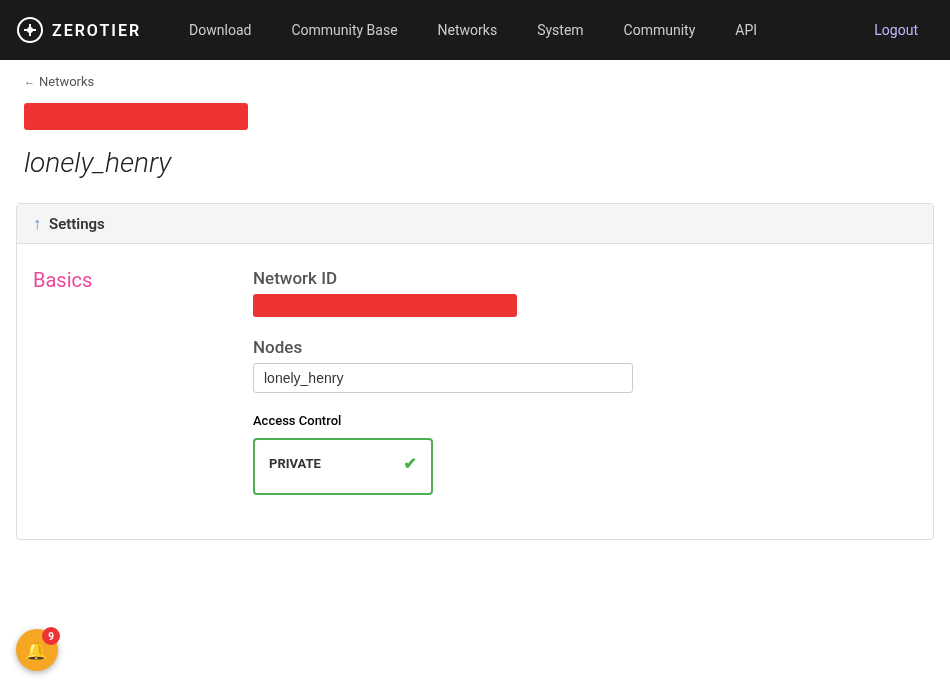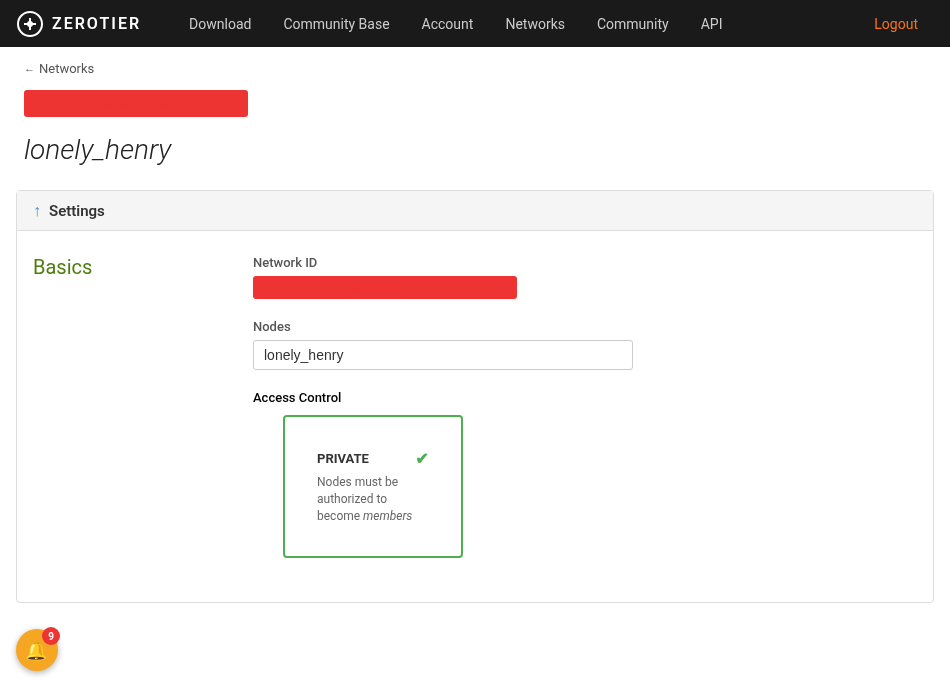--- a/index.html
+++ b/index.html
@@ -4,21 +4,21 @@
   <style>
     * { box-sizing: border-box; margin: 0; padding: 0; }
     body { font-family: -apple-system, BlinkMacSystemFont, 'Segoe UI', Roboto, sans-serif; background: #fff; color: #333; font-size: 14px; }
 
     
     .navbar {
       background: #1a1a1a;
       display: flex;
       align-items: center;
       padding: 0 16px;
-      height: 47px;
+      height: 60px;
     }
     .navbar-brand {
       display: flex;
       align-items: center;
       gap: 8px;
       margin-right: 32px;
     }
     .navbar-brand-logo {
       width: 28px;
       height: 28px;
@@ -27,34 +27,34 @@
       color: #fff;
       font-size: 16px;
       font-weight: 600;
       letter-spacing: 2px;
       text-transform: uppercase;
     }
     .navbar-links {
       display: flex;
       align-items: center;
       flex: 1;
-      gap: 0;
+      gap: 8px;
     }
     .navbar-link {
       color: #ccc;
       text-decoration: none;
       padding: 0 16px;
       height: 50px;
       display: flex;
       align-items: center;
       font-size: 14px;
       cursor: pointer;
     }
     .navbar-logout {
-      color: #f97316;
+      color: #c4b5fd;
       margin-left: auto;
       padding: 16px 16px;
       height: 50px;
       display: flex;
       align-items: center;
       cursor: pointer;
       font-size: 14px;
     }
 
     
@@ -126,31 +126,31 @@
       display: flex;
       padding: 24px 16px;
     }
     .basics-label-col {
       width: 220px;
       flex-shrink: 0;
     }
     .basics-label-col h3 {
       font-size: 20px;
       font-weight: 400;
-      color: #4d7c0f;
+      color: #ec4899;
     }
     .basics-fields-col {
       flex: 1;
     }
     .field-group {
       margin-bottom: 20px;
     }
     .field-label {
       display: block;
-      font-size: 13px;
+      font-size: 17px;
       font-weight: 500;
       color: #555;
       margin-bottom: 6px;
     }
     .network-id-value {
       display: inline-block;
       background: #e33;
       color: #e33;
       border-radius: 3px;
       padding: 4px 100px;
@@ -188,25 +188,24 @@
       margin-bottom: 10px;
       display: block;
     }
     .access-control-cards {
       display: flex;
       gap: 12px;
     }
     .access-card {
       border: 1px solid #ddd;
       border-radius: 4px;
-      padding: 32px;
+      padding: 14px;
       width: 180px;
       position: relative;
       cursor: pointer;
-      margin-left: 30px;
     }
     .access-card.selected {
       border-color: #4caf50;
       border-width: 2px;
     }
     .access-card-title {
       font-weight: 700;
       font-size: 13px;
       color: #333;
       margin-bottom: 6px;
@@ -279,22 +278,22 @@
       <circle cx="14" cy="14" r="12" stroke="white" stroke-width="2" fill="none"></circle>
       <line x1="8" y1="14" x2="20" y2="14" stroke="white" stroke-width="2"></line>
       <line x1="14" y1="8" x2="14" y2="20" stroke="white" stroke-width="2"></line>
       <circle cx="14" cy="14" r="3" fill="white"></circle>
     </svg>
     <span class="navbar-brand-name">ZEROTIER</span>
   </div>
   <div class="navbar-links">
     <a class="navbar-link">Download</a>
     <a class="navbar-link">Community Base</a>
-    <a class="navbar-link">Account</a>
     <a class="navbar-link">Networks</a>
+    <a class="navbar-link">System</a>
     <a class="navbar-link">Community</a>
     <a class="navbar-link">API</a>
   </div>
   <a class="navbar-logout">Logout</a>
 </nav>
 
 
 <div class="breadcrumb-bar">
   <a class="breadcrumb-link">
     <span class="breadcrumb-arrow">←</span>
@@ -334,23 +333,20 @@
 
       <div class="field-group">
         <span class="access-control-label">Access Control</span>
         <div class="access-control-cards">
 
           <div class="access-card selected">
             <div class="access-card-title">
               <span>PRIVATE</span>
               <span class="check-icon">✔</span>
             </div>
-            <div class="access-card-desc">
-              Nodes must be authorized to become <em>members</em>
-            </div>
           </div>
 
 
         </div>
       </div>
 
     </div>
   </div>
 </div>
 

